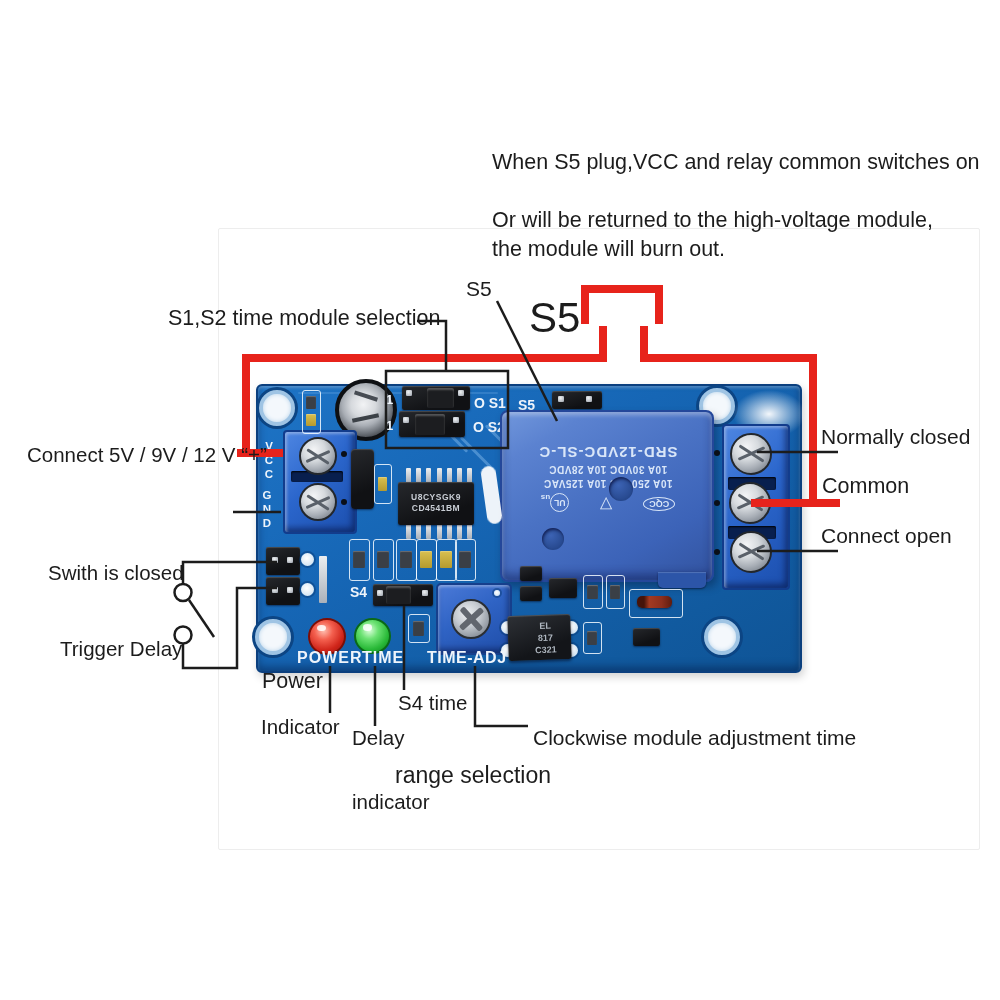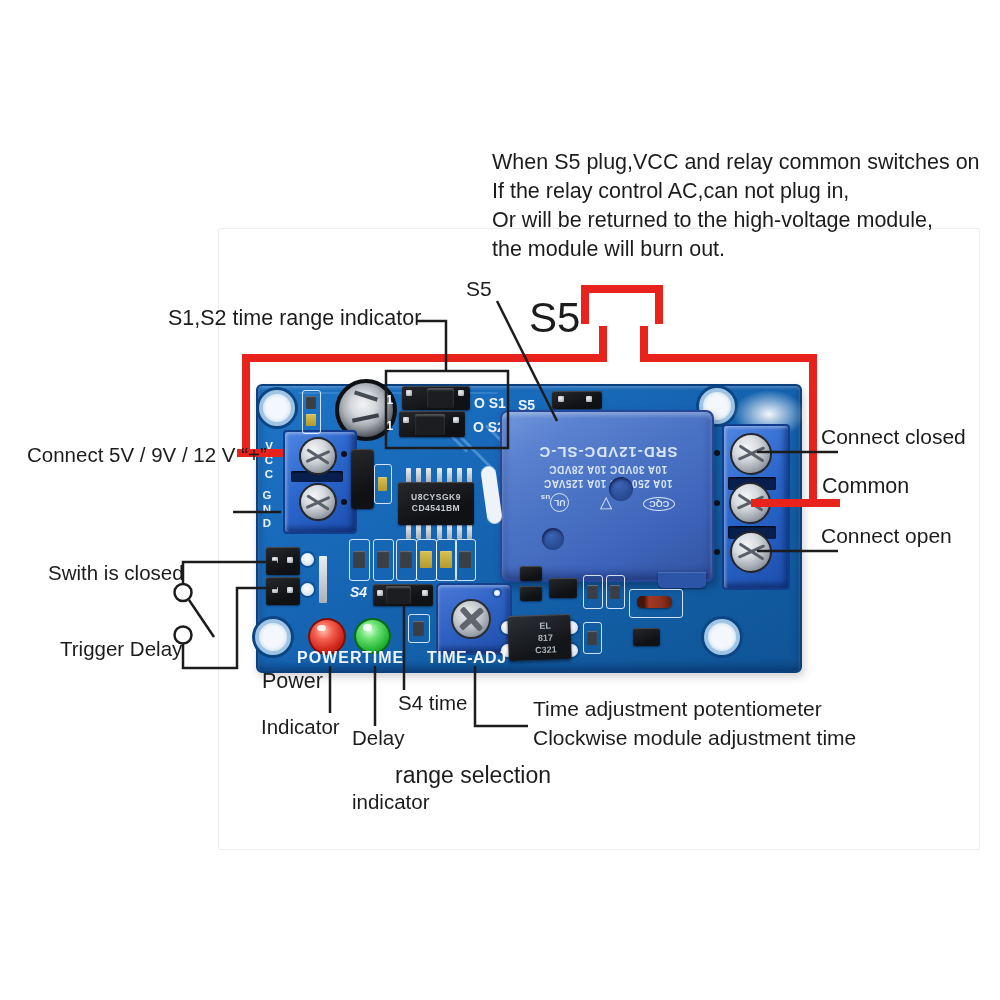--- a/index.html
+++ b/index.html
@@ -227,21 +227,21 @@
     <div class="glint" style="left:6px;top:10px;"></div>
     <div class="glint" style="left:21px;top:10px;"></div>
   </div>
   <div class="wdot" style="left:301px;top:553px;width:13px;height:13px;"></div>
   <div class="wdot" style="left:301px;top:583px;width:13px;height:13px;"></div>
   <div class="icpin" style="left:319px;top:556px;width:8px;height:47px;"></div>
 
   <div class="led red" style="left:308px;top:618px;width:34px;height:33px;"></div>
   <div class="led green" style="left:354px;top:618px;width:33px;height:32px;"></div>
 
-  <div class="silk" style="left:350px;top:584px;font-size:14px;font-style:italic;">S4</div>
+  <div class="silk" style="left:350px;top:584px;font-size:14px;">S4</div>
   <div class="blk" style="left:373px;top:584px;width:60px;height:22px;">
     <div class="glint" style="left:4px;top:6px;"></div>
     <div class="glint" style="left:49px;top:6px;"></div>
   </div>
   <div class="blk" style="left:386px;top:586px;width:25px;height:18px;background:#1c1d20;box-shadow:inset 0 2px 2px rgba(255,255,255,.25);"></div>
 
   <div class="pot">
     <div class="pot-screw"></div>
     <div class="wdot" style="left:56px;top:5px;width:6px;height:6px;"></div>
   </div>
@@ -296,38 +296,36 @@
     <path class="ln" d="M183,644 V668 H237 V588 H277"></path>
     <path class="ln" d="M757,452 H838"></path>
     <path class="ln" d="M757,551 H838"></path>
     <path class="ln" d="M330,666 V713"></path>
     <path class="ln" d="M375,666 V726"></path>
     <path class="ln" d="M404,606 V690"></path>
     <path class="ln" d="M475,666 V726 H528"></path>
   </svg>
 
   <div class="lbl" style="left:492px;top:150px;font-size:21.5px;">When S5 plug,VCC and relay common switches on</div>
-  <div class="lbl" style="left:492px;top:179px;font-size:21.5px;">If the relay control AC,can not plug in,</div>
   <div class="lbl" style="left:492px;top:237px;font-size:21.5px;">the module will burn out.</div>
   <div class="lbl" style="left:492px;top:208px;font-size:21.5px;">Or will be returned to the high-voltage module,</div>
 
-  <div class="lbl" style="left:168px;top:306px;font-size:21.5px;">S1,S2 time range indicator</div>
+  <div class="lbl" style="left:168px;top:306px;font-size:21.5px;">S1,S2 time module selection</div>
   <div class="lbl" style="left:466px;top:277px;font-size:21px;">S5</div>
   <div class="lbl" style="left:529px;top:294px;font-size:42px;">S5</div>
 
   <div class="lbl" style="left:27px;top:443px;font-size:20.5px;">Connect  5V / 9V / 12 V  “+”</div>
   <div class="lbl" style="left:48px;top:561px;font-size:20.5px;">Swith is closed</div>
   <div class="lbl" style="left:60px;top:637px;font-size:20.5px;">Trigger Delay</div>
 
-  <div class="lbl" style="left:821px;top:425px;font-size:21px;">Connect closed</div>
+  <div class="lbl" style="left:821px;top:425px;font-size:21px;">Normally closed</div>
   <div class="lbl" style="left:822px;top:474px;font-size:21.5px;">Common</div>
   <div class="lbl" style="left:821px;top:524px;font-size:21px;">Connect open</div>
 
   <div class="lbl" style="left:262px;top:669px;font-size:21.5px;">Power</div>
   <div class="lbl" style="left:261px;top:715px;font-size:20.5px;">Indicator</div>
   <div class="lbl" style="left:352px;top:726px;font-size:20.5px;">Delay</div>
   <div class="lbl" style="left:398px;top:691px;font-size:20.5px;">S4 time</div>
   <div class="lbl" style="left:395px;top:762px;font-size:23px;">range selection</div>
   <div class="lbl" style="left:352px;top:790px;font-size:20.5px;">indicator</div>
-  <div class="lbl" style="left:533px;top:697px;font-size:21px;">Time adjustment potentiometer</div>
   <div class="lbl" style="left:533px;top:726px;font-size:21px;">Clockwise module adjustment time</div>
 
 </div>
 
 </body></html>

